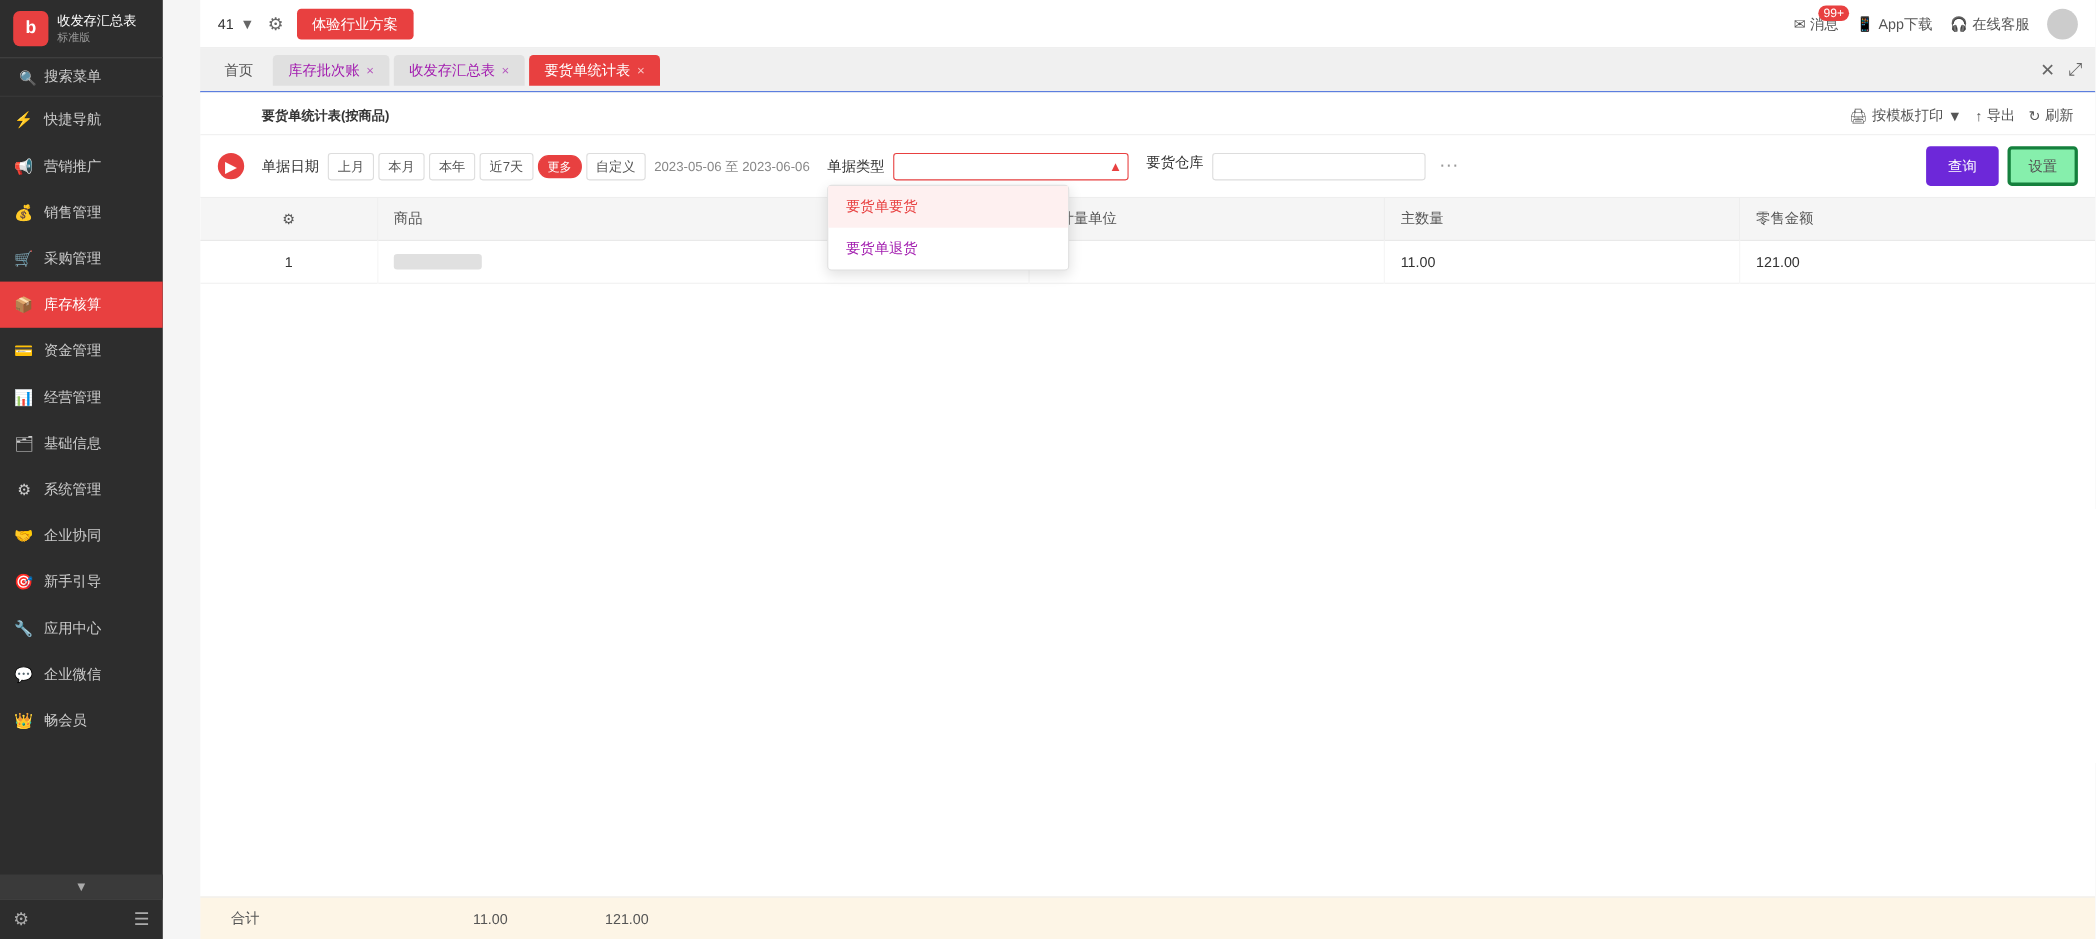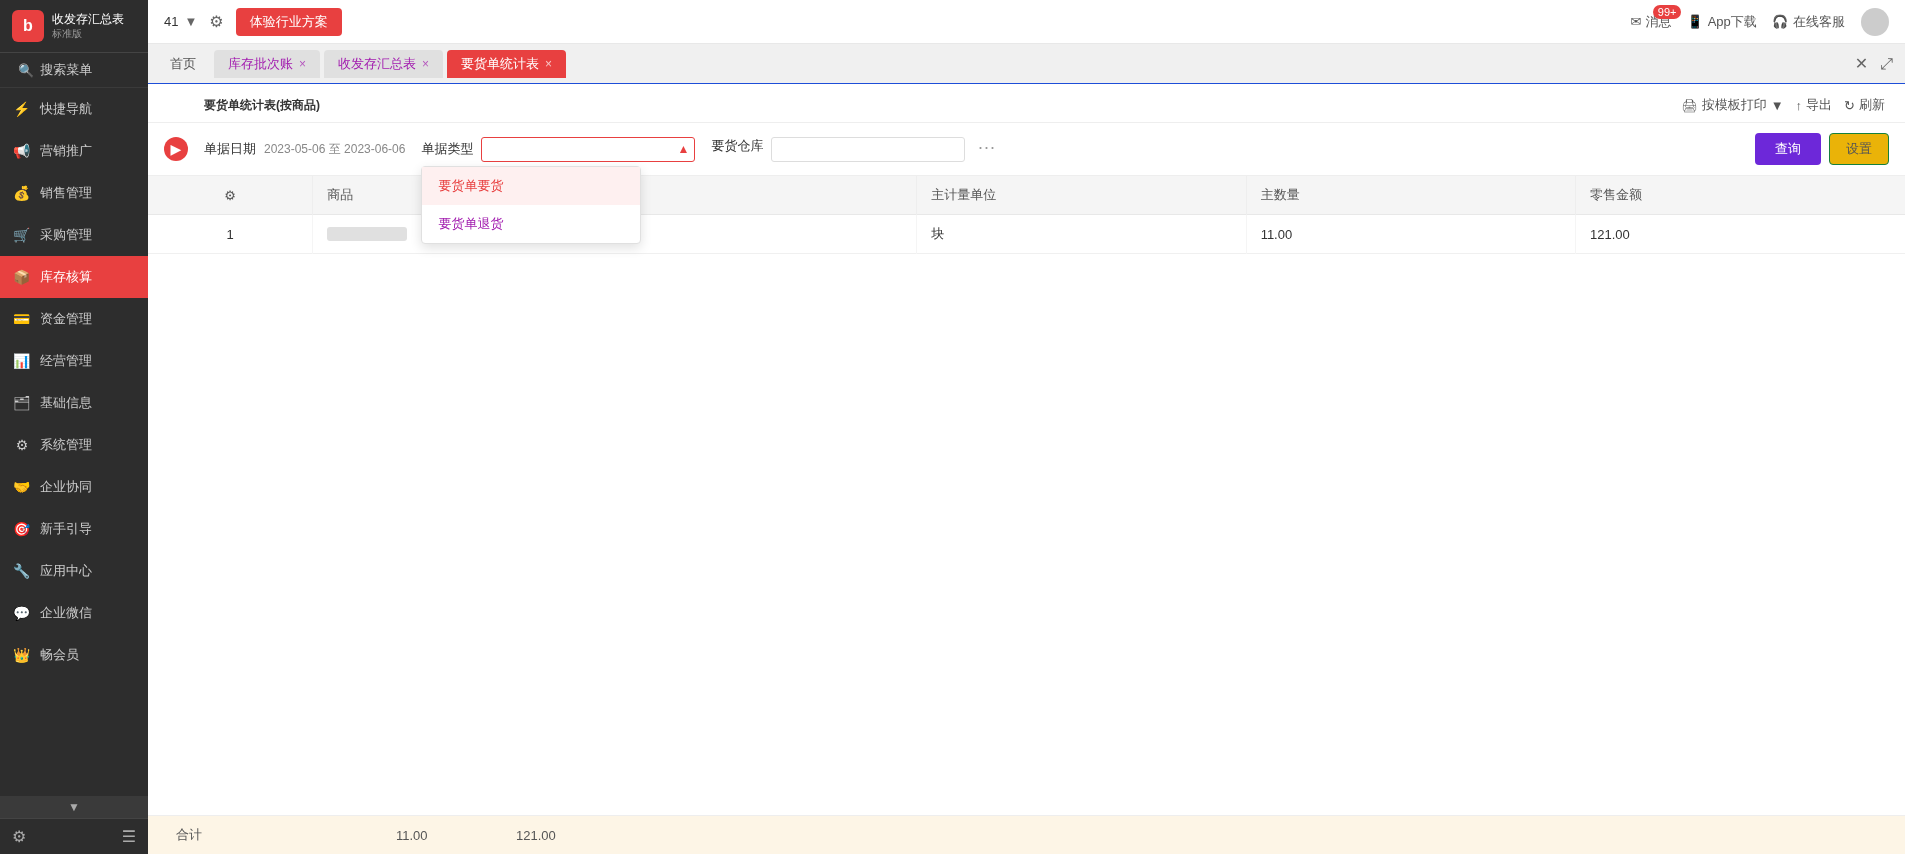--- a/index.html
+++ b/index.html
@@ -84,20 +84,21 @@
       background: #3a3a3a;
       cursor: pointer;
     }
 
     
     .main {
       flex: 1;
       display: flex;
       flex-direction: column;
       overflow: hidden;
+      padding-left: 34px;
     }
 
     
     .topbar {
       height: 44px;
       background: #fff;
       border-bottom: 1px solid #e8e8e8;
       display: flex;
       align-items: center;
       padding: 0 16px;
@@ -293,23 +294,23 @@
     .btn-search {
       background: #6d28d9;
       color: #fff;
       border: none;
       border-radius: 4px;
       padding: 6px 20px;
       font-size: 13px;
       cursor: pointer;
     }
     .btn-settings {
-      background: #eab308;
+      background: #86efac;
       color: #555;
-      border: 1px solid #15803d;
+      border: 3px solid #15803d;
       border-radius: 4px;
       padding: 6px 16px;
       font-size: 13px;
       cursor: pointer;
     }
 
     
     .type-dropdown {
       position: absolute;
       top: 100%;
@@ -551,20 +552,28 @@
       </div>
     </div>
 
     <div class="filter-bar">
       <div class="filter-expand-btn">
         <span>▶</span>
       </div>
 
       <div class="filter-group">
         <span class="filter-label">单据日期</span>
+        <div class="filter-date-btns">
+          <button class="filter-btn">上月</button>
+          <button class="filter-btn">本月</button>
+          <button class="filter-btn">本年</button>
+          <button class="filter-btn">近7天</button>
+          <button class="filter-btn more">更多</button>
+          <button class="filter-btn">自定义</button>
+        </div>
         <span class="filter-date-range">2023-05-06 至 2023-06-06</span>
       </div>
 
       <div class="filter-type-group">
         <span class="filter-label">单据类型</span>
         <div class="filter-input-wrapper">
           <input class="filter-select" readonly="" value="" style="">
           <span class="filter-select-chevron">▲</span>
         </div>
 

